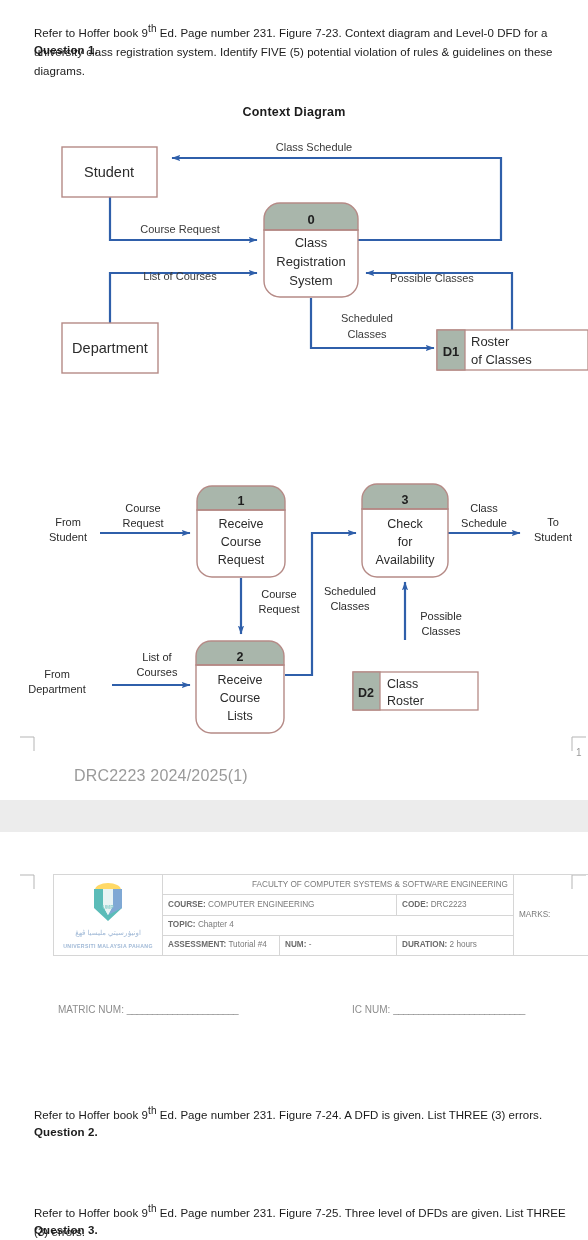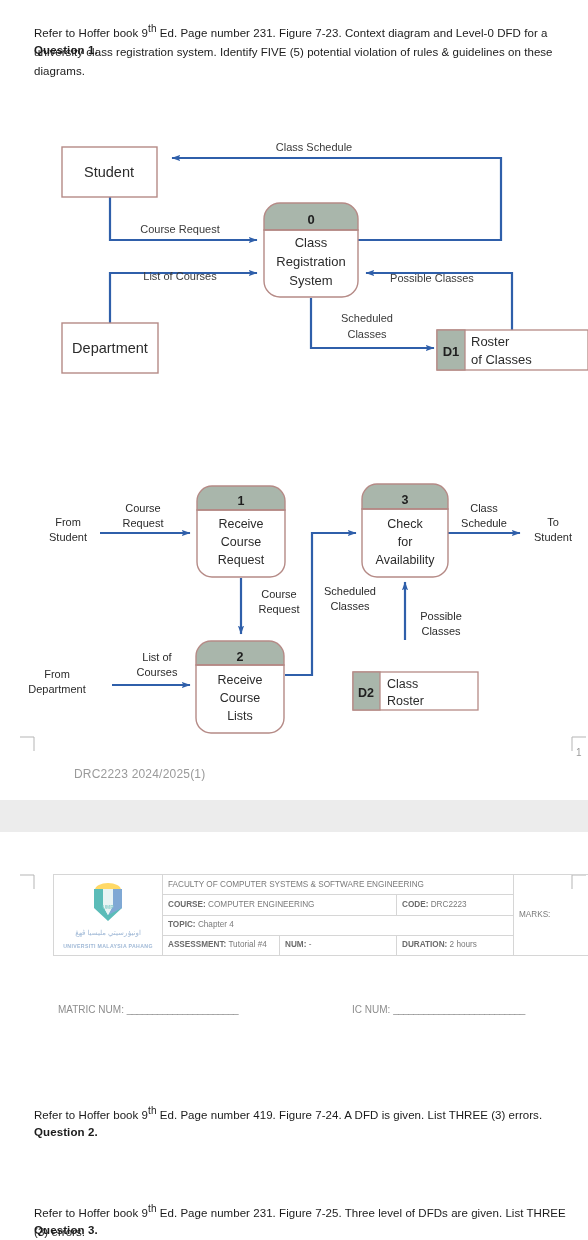--- a/index.html
+++ b/index.html
@@ -29,35 +29,35 @@
     position:absolute;font-size:12.5px;font-weight:bold;color:#1c1c1c;
     text-align:center;width:100%;left:0;letter-spacing:0.2px;
   }
 
   
   .canvas{position:absolute;left:0;width:588px;}
   .canvas svg{display:block;}
 
   
   .footer{
-    position:absolute;font-size:12px;color:#9a9a9a;letter-spacing:0.2px;padding-left:40px;
+    position:absolute;font-size:16px;color:#9a9a9a;letter-spacing:0.2px;padding-left:40px;
   }
   .pgnum{position:absolute;font-size:10px;color:#9a9a9a;}
 
   
   .htable{
     position:absolute;border-collapse:collapse;table-layout:fixed;
     font-size:8.2px;color:#6f6f6f;
   }
   .htable td{
     border:1px solid #d6d6d6;padding:3px 5px;vertical-align:middle;
     line-height:12px;color:#7a7a7a;
   }
   .htable td b{color:#6b6b6b;font-weight:bold;}
-  .tc{text-align:left;}
+  .tc{text-align:right;}
   .logocell{width:98px;text-align:center;vertical-align:middle;padding:4px 2px;}
   .markscell{width:88px;vertical-align:top;}
 
   .logobox{width:94px;margin:0 auto;text-align:center;}
   .logo-ar{
     font-size:7px;color:#9fb8d6;letter-spacing:0.3px;margin-top:1px;
     white-space:nowrap;direction:rtl;
   }
   .logo-en{
     font-size:5.2px;color:#9fb8d6;letter-spacing:0.35px;margin-top:1px;
@@ -71,20 +71,21 @@
 </head>
 <body>
 
 <div class="page page1">
 
   <div class="qhead" style="left:34px;top:0px;">Question 1.</div>
   <div class="qbody" style="left:34px;top:24px;width:550px;">
     <span>Refer to Hoffer book 9</span><sup>th</sup><span> Ed. Page number 231. Figure 7-23. Context diagram and Level-0 DFD for a university class registration system. Identify FIVE (5) potential violation of rules &amp; guidelines on these diagrams.</span>
   </div>
 
+  <div class="dtitle" style="top:105px;">Context Diagram</div>
 
   <div class="canvas" style="top:130px;height:260px;">
     <svg width="588" height="260" viewBox="0 0 588 260" xmlns="http://www.w3.org/2000/svg">
       <defs>
         <marker id="ah" markerWidth="9" markerHeight="9" refX="8.4" refY="3.1" orient="auto" markerUnits="userSpaceOnUse">
           <path d="M0,0 L9,3.1 L0,6.2 L1.8,3.1 z" fill="#2f5faa"></path>
         </marker>
       </defs>
       <g stroke="#2f5faa" stroke-width="2.2" fill="none">
 
@@ -307,20 +308,20 @@
     <span>MATRIC NUM:</span>
     <span class="uline">______________________</span>
   </div>
   <div class="matricrow" style="left:352px;top:172px;">
     <span>IC NUM:</span>
     <span class="uline">__________________________</span>
   </div>
 
   <div class="qhead" style="left:34px;top:250px;">Question 2.</div>
   <div class="qbody" style="left:34px;top:274px;width:542px;">
-    <span>Refer to Hoffer book 9</span><sup>th</sup><span> Ed. Page number 419. Figure 7-24. A DFD is given. List THREE (3) errors.</span>
+    <span>Refer to Hoffer book 9</span><sup>th</sup><span> Ed. Page number 231. Figure 7-24. A DFD is given. List THREE (3) errors.</span>
   </div>
 
   <div class="qhead" style="left:34px;top:348px;text-align:center;">Question 3.</div>
   <div class="qbody" style="left:34px;top:372px;width:532px;">
     <span>Refer to Hoffer book 9</span><sup>th</sup><span> Ed. Page number 231. Figure 7-25. Three level of DFDs are given. List THREE (3) errors.</span>
   </div>
 </div>
 
 </body></html>

